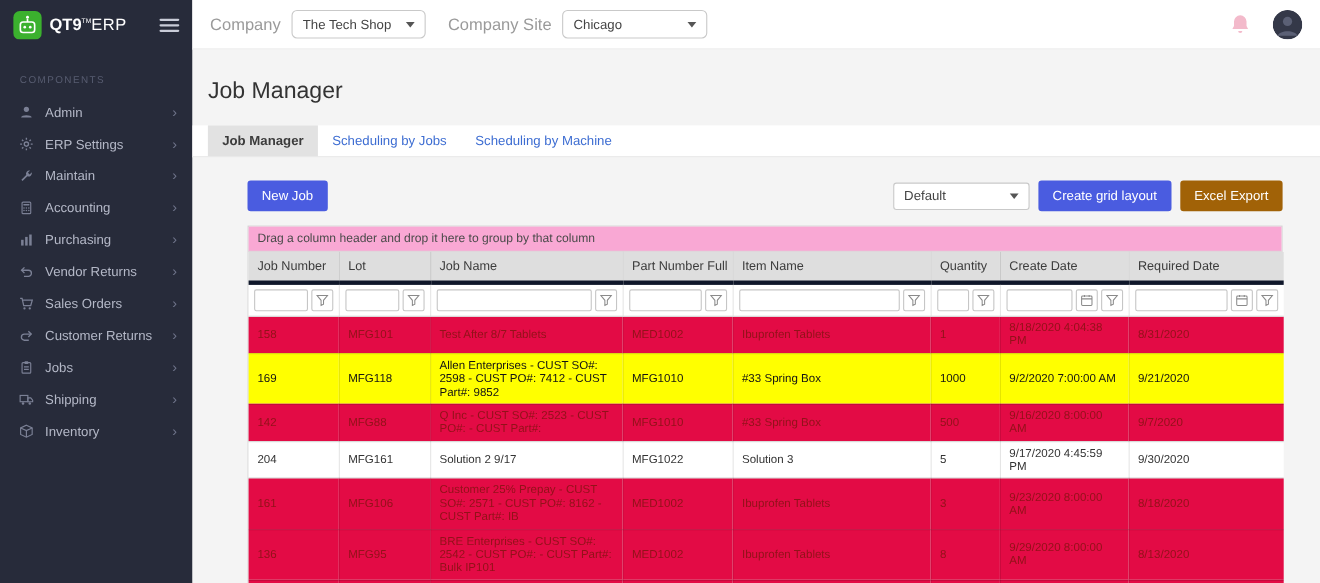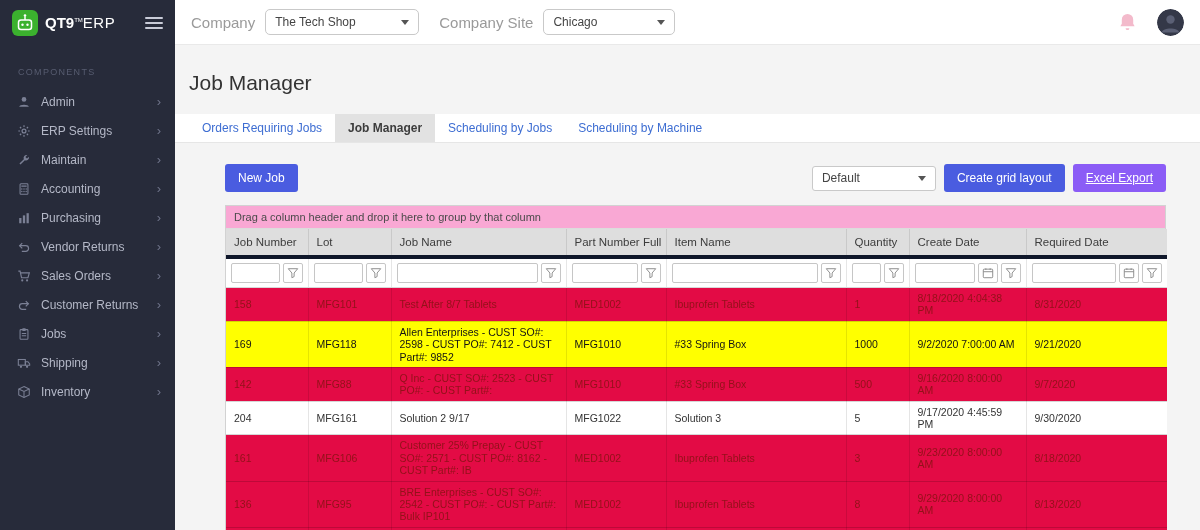--- a/index.html
+++ b/index.html
@@ -26,38 +26,38 @@
   .nav-chevron { color: #6e7389; font-size: 13px; line-height: 1; }
 
   
   .main { flex: 1; min-width: 0; display: flex; flex-direction: column; background: #f4f4f4; }
 
   .topbar { height: 45px; flex-shrink: 0; background: #fff; border-bottom: 1px solid #e9e9e9; display: flex; align-items: center; padding: 0 16px; gap: 10px; }
   .topbar-label { font-size: 15px; color: #9a9a9a; white-space: nowrap; }
   .select { height: 26px; border: 1px solid #c9c9c9; border-radius: 5px; background: #fff; display: flex; align-items: center; padding: 0 9px; font-size: 12px; color: #444; cursor: pointer; }
   .select .sel-text { flex: 1; white-space: nowrap; overflow: hidden; }
   .caret { width: 0; height: 0; border-left: 4px solid transparent; border-right: 4px solid transparent; border-top: 5px solid #555; margin-left: 8px; flex-shrink: 0; }
-  .company-select { width: 154px; margin-right: 10px; }
+  .company-select { width: 122px; margin-right: 10px; }
   .site-select { width: 132px; }
   .topbar-right { margin-left: auto; display: flex; align-items: center; gap: 20px; }
   .bell { display: flex; cursor: pointer; }
   .avatar { width: 27px; height: 27px; border-radius: 50%; overflow: hidden; display: flex; cursor: pointer; }
 
   
   .page-title { font-size: 21px; font-weight: 400; color: #333; margin: 26px 0 19px 14px; }
 
   .tabbar { background: #fff; border-bottom: 1px solid #e6e6e6; display: flex; padding-left: 14px; }
   .tab { font-size: 12px; color: #3d6dd2; padding: 7px 13px; cursor: pointer; white-space: nowrap; }
   .tab.active { background: #e2e2e2; color: #3c3c3c; font-weight: 700; }
 
   .panel { margin: 21px 34px 0 50px; }
   .toolbar { display: flex; align-items: center; }
   .btn { font-size: 12px; border: none; border-radius: 3px; padding: 7px 13px; color: #fff; cursor: pointer; white-space: nowrap; font-family: "Liberation Sans", sans-serif; }
   .btn-blue { background: #4a5ce0; }
-  .btn-green { background: #8b5cf6; text-decoration: underline; }
+  .btn-green { background: #a16207; }
   .toolbar-right { margin-left: auto; display: flex; align-items: center; gap: 8px; }
   .layout-select { width: 124px; height: 25px; border-radius: 3px; }
 
   .gridwrap { margin-top: 13px; border: 1px solid #d2d2d2; background: #fff; }
   .group-hint { padding: 5px 8px; font-size: 11px; color: #4a4a4a; background: #f9a8d4; border-bottom: 1px solid #dcdcdc; }
 
   table { border-collapse: collapse; table-layout: fixed; width: 100%; }
   th { background: #dedede; border-right: 1px solid #c9c9c9; border-bottom: 4px solid #0f172a; font-weight: 400; font-size: 11.5px; color: #3c3c3c; text-align: left; padding: 7px 8px; white-space: nowrap; overflow: hidden; cursor: pointer; }
   th:last-child { border-right: none; }
 
@@ -245,21 +245,20 @@
               <circle cx="13.5" cy="10.5" r="4.2" fill="#5b6075"></circle>
               <path d="M4.5 23.5c1.8-5.5 16.2-5.5 18 0z" fill="#5b6075"></path>
             </svg>
         </span>
       </div>
     </header>
 
     <h1 class="page-title">Job Manager</h1>
 
     <div class="tabbar">
-      <div class="tab">Orders Requiring Jobs</div>
       <div class="tab active">Job Manager</div>
       <div class="tab">Scheduling by Jobs</div>
       <div class="tab">Scheduling by Machine</div>
     </div>
 
     <div class="panel">
 
       <div class="toolbar">
         <button class="btn btn-blue">New Job</button>
         <div class="toolbar-right">

